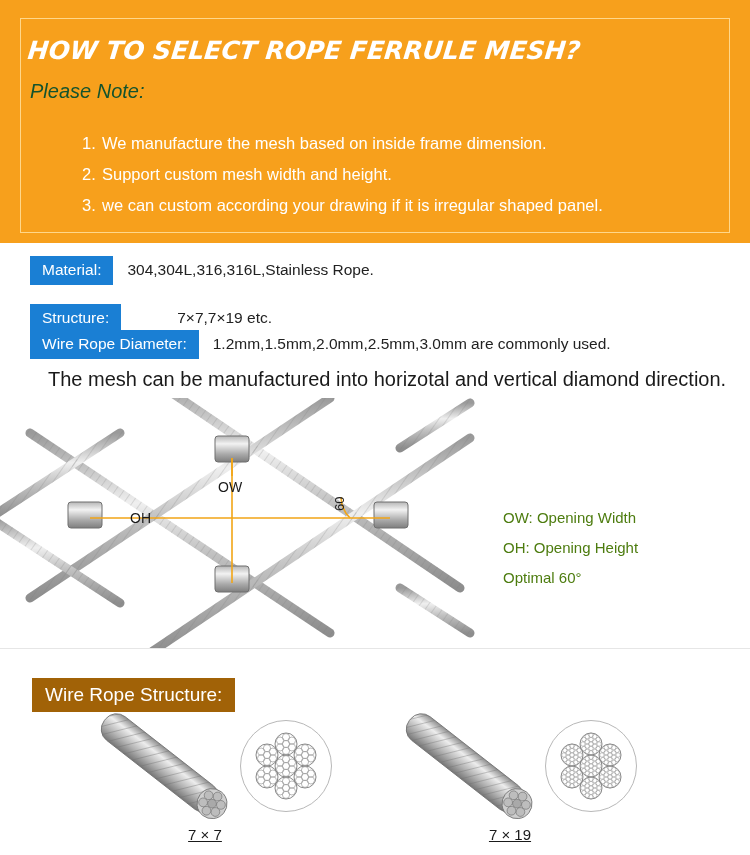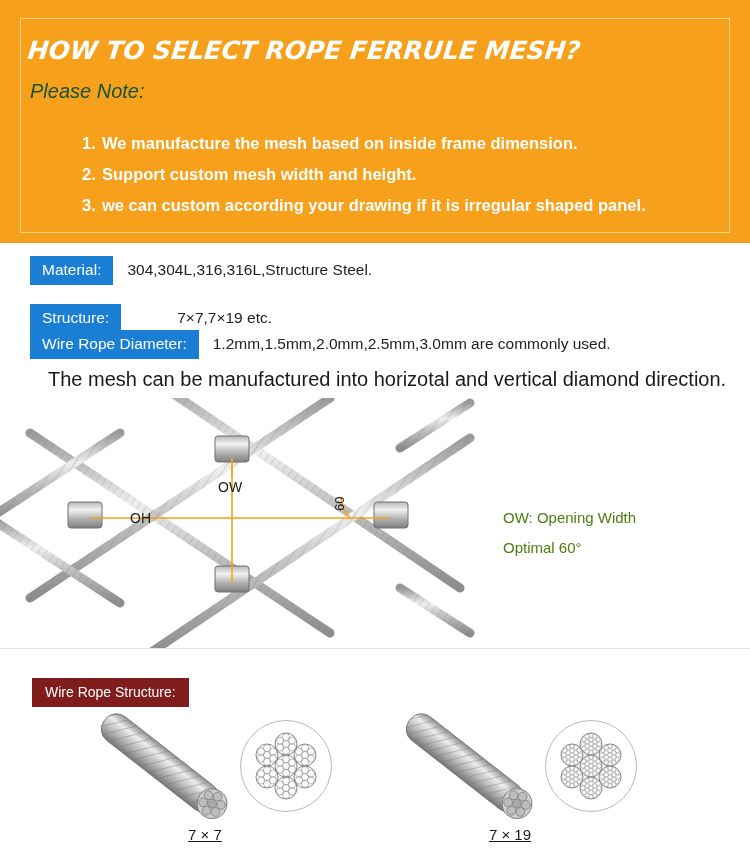--- a/index.html
+++ b/index.html
@@ -53,21 +53,20 @@
     position: absolute;
     left: 82px;
     top: 128px;
     width: 620px;
   }
   .note-item {
     color: #ffffff;
     font-size: 16.5px;
     line-height: 31px;
     white-space: nowrap;
-    font-weight: bold;
   }
   .note-num { display: inline-block; width: 20px; }
 
   
   .spec {
     position: absolute;
     left: 30px;
     display: flex;
     align-items: center;
     text-align: center;
@@ -117,23 +116,23 @@
     font-size: 15px;
     line-height: 30px;
     white-space: nowrap;
   }
 
   
   .wrs-label {
     position: absolute;
     left: 32px;
     top: 678px;
-    background: #7f1d1d;
+    background: #a16207;
     color: #ffffff;
-    font-size: 14px;
+    font-size: 19px;
     padding: 7px 13px 8px 13px;
     line-height: 1;
     white-space: nowrap;
   }
   .rope-block { position: absolute; top: 706px; }
   #rope0 { left: 80px; }
   #rope1 { left: 385px; }
   .rope-caption {
     position: absolute;
     top: 120px;
@@ -175,21 +174,21 @@
       <span class="note-num">2.</span><span>Support custom mesh width and height.</span>
     </div>
     <div class="note-item">
       <span class="note-num">3.</span><span>we can custom according your drawing if it is irregular shaped panel.</span>
     </div>
   </div>
 </div>
 
 <div class="spec" id="spec0">
   <span class="spec-label">Material:</span>
-  <span class="spec-value">304,304L,316,316L,Structure Steel.</span>
+  <span class="spec-value">304,304L,316,316L,Stainless Rope.</span>
 </div>
 <div class="spec" id="spec1">
   <span class="spec-label">Structure:</span>
   <span class="spec-value">7×7,7×19 etc.</span>
 </div>
 <div class="spec" id="spec2">
   <span class="spec-label">Wire Rope Diameter:</span>
   <span class="spec-value">1.2mm,1.5mm,2.0mm,2.5mm,3.0mm are commonly used.</span>
 </div>
 
@@ -256,20 +255,21 @@
       <path d="M 350 120 A 30 30 0 0 1 341 99" stroke="#f2a516" stroke-width="1.6" fill="none"></path>
     </g>
 
     <text x="218" y="94" font-family="Liberation Sans, sans-serif" font-size="14" fill="#1a1a1a">OW</text>
     <text x="130" y="125" font-family="Liberation Sans, sans-serif" font-size="14" fill="#1a1a1a">OH</text>
     <text x="344" y="113" font-family="Liberation Sans, sans-serif" font-size="13" fill="#1a1a1a" transform="rotate(-90 344 113)">60</text>
   </svg>
 
   <div class="legend">
     <div class="legend-line">OW: Opening Width</div>
+    <div class="legend-line">OH: Opening Height</div>
     <div class="legend-line">Optimal 60°</div>
   </div>
 </div>
 
 <div class="seam"></div>
 
 <div class="wrs-label">Wire Rope Structure:</div>
 
 <div class="rope-block" id="rope0">
   <svg width="160" height="115" viewBox="0 0 160 115">

